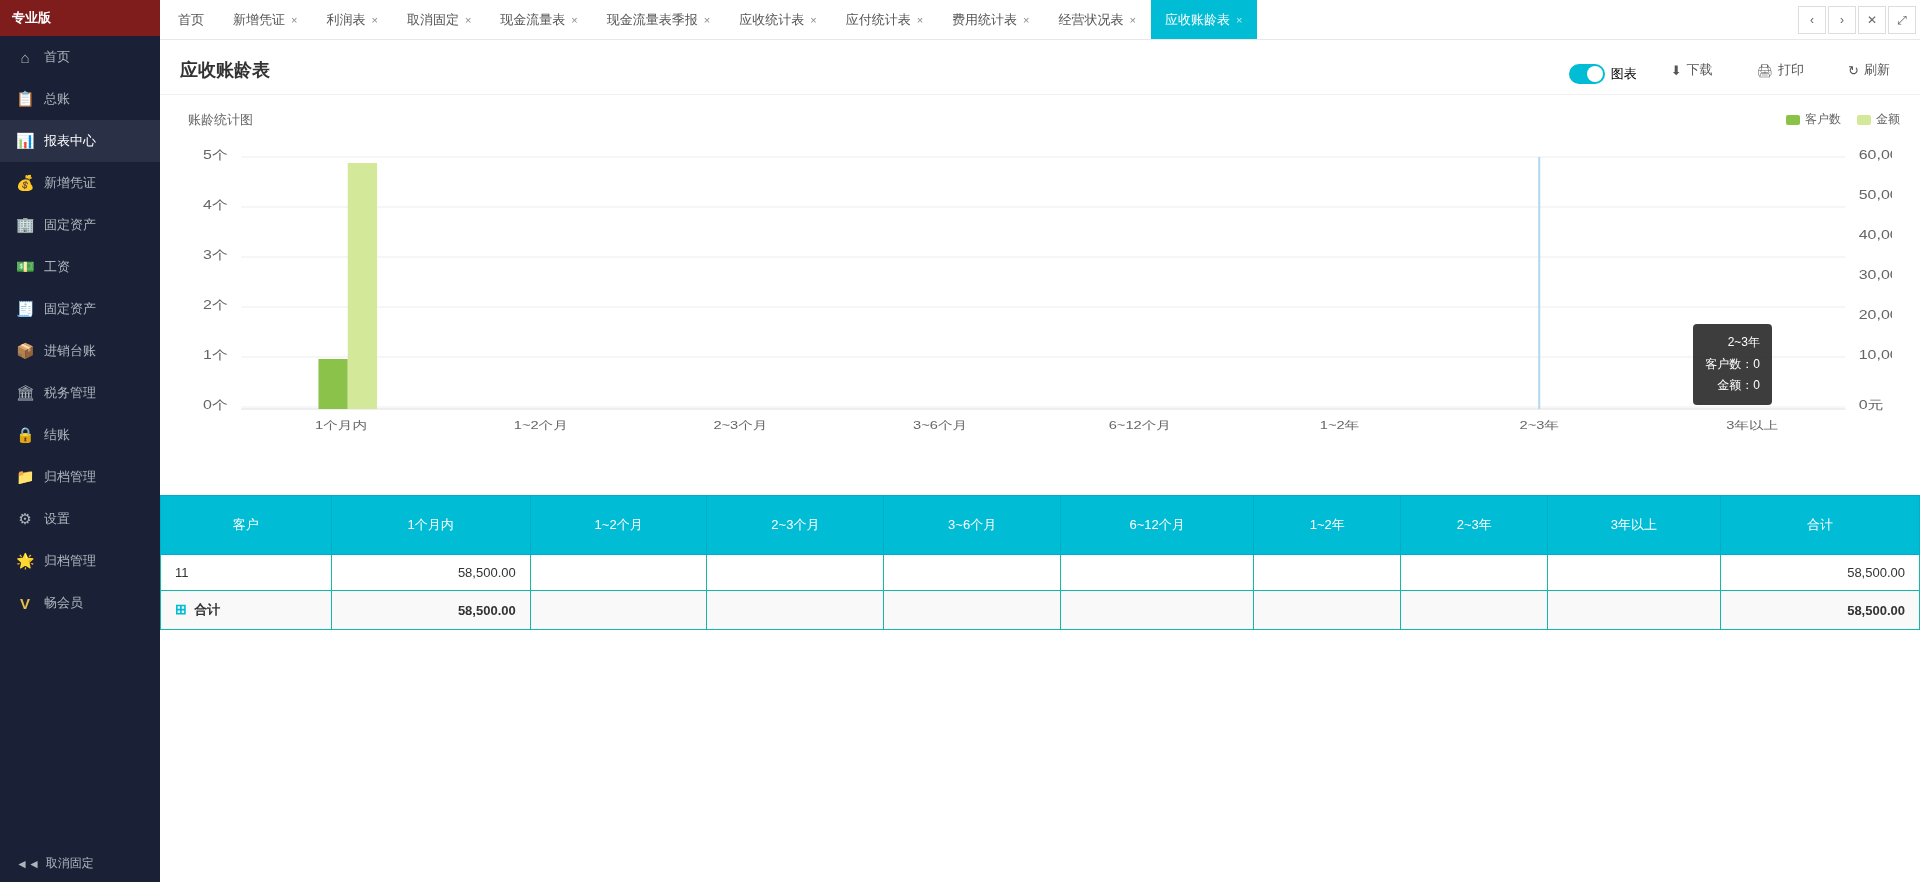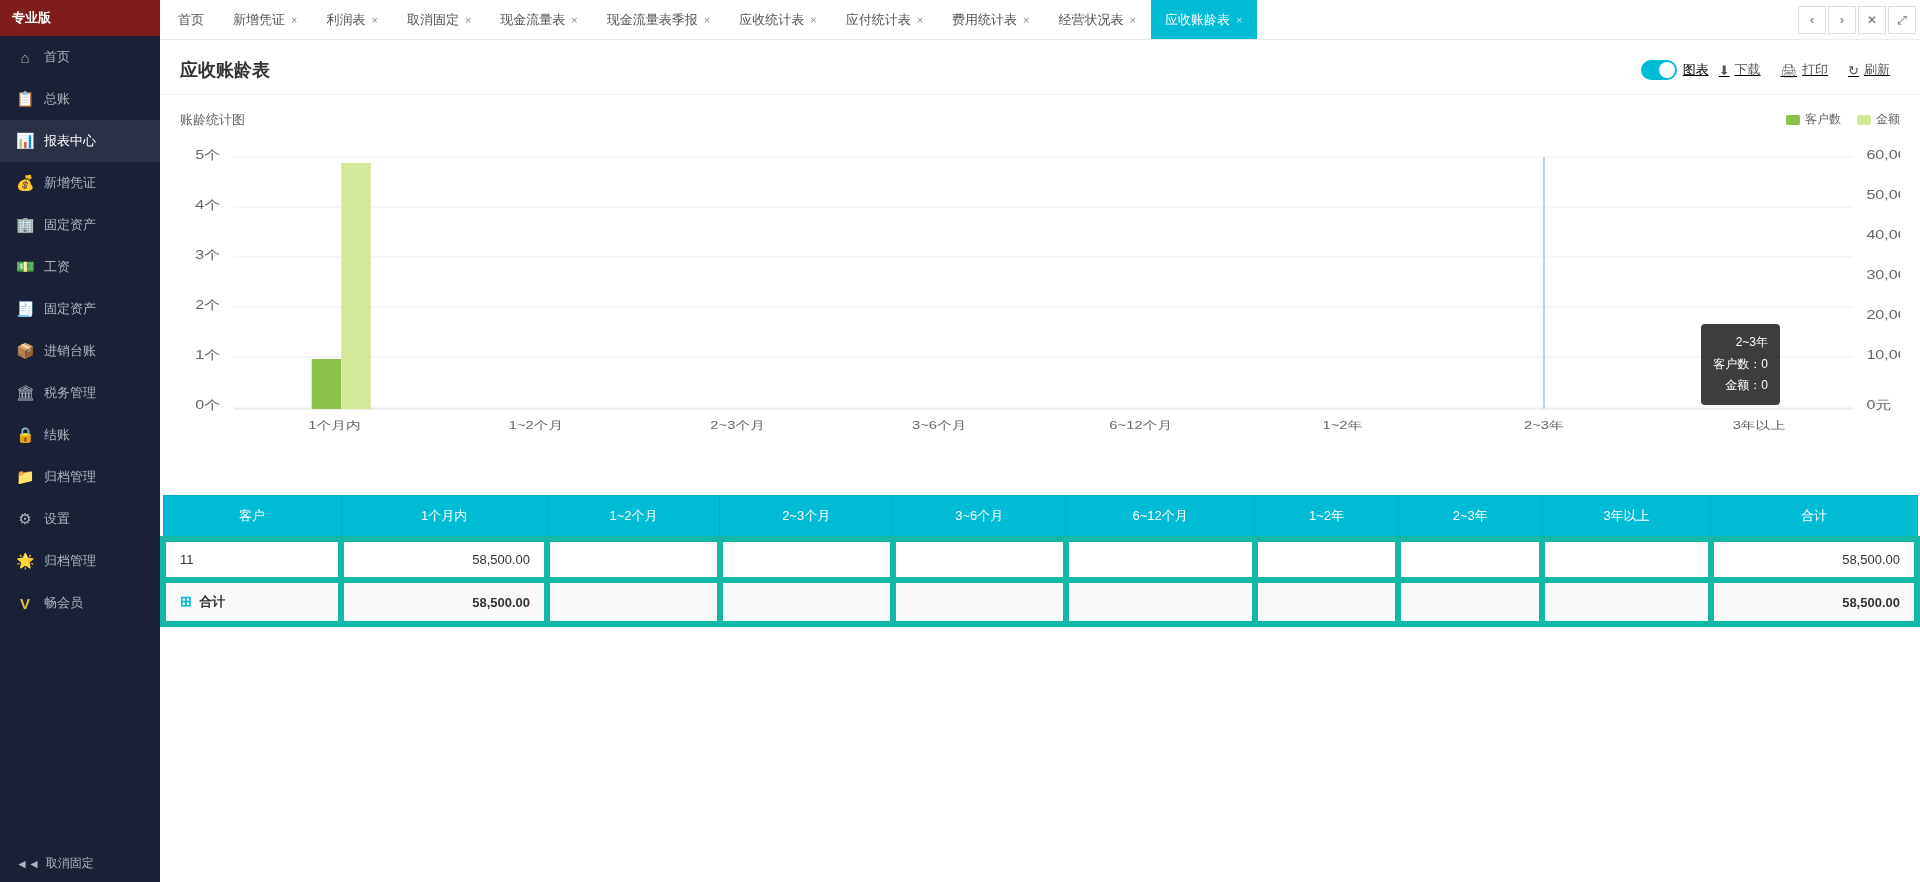--- a/index.html
+++ b/index.html
@@ -122,23 +122,22 @@
       flex-shrink: 0;
     }
     .page-title {
       font-size: 18px;
       font-weight: bold;
       color: #333;
       flex: 1;
     }
     .header-actions {
       display: flex;
-      align-items: center;
-      gap: 0;
-      text-decoration: underline;
+      align-items: flex-end;
+      gap: 24px;
     }
     .toggle-switch {
       display: flex;
       align-items: center;
       gap: 6px;
     }
     .toggle-track {
       width: 36px;
       height: 20px;
       background: #00bcd4;
@@ -162,21 +161,21 @@
       padding: 5px 10px;
       cursor: pointer;
       color: #555;
       font-size: 13px;
       border: none;
       background: none;
     }
 
     
     .chart-area {
-      padding: 16px 20px;
+      padding: 16px 28px;
       flex-shrink: 0;
       position: relative;
     }
     .chart-title {
       font-size: 13px;
       color: #666;
       margin-bottom: 10px;
     }
     .chart-legend {
       position: absolute;
@@ -229,33 +228,33 @@
     .data-table {
       width: 100%;
       border-collapse: collapse;
       font-size: 13px;
     }
     .data-table thead tr {
       background: #00bcd4;
       color: white;
     }
     .data-table th {
-      padding: 11px 14px;
+      padding: 20px 14px;
       text-align: center;
       font-weight: normal;
       border: 1px solid #00afc7;
     }
     .data-table tbody tr {
       background: white;
     }
     .data-table tbody tr:nth-child(even) { background: #fafafa; }
     .data-table td {
       padding: 10px 14px;
       text-align: right;
-      border: 6px solid #14b8a6;
+      border: 1px solid #14b8a6;
       color: #333;
       margin-left: 44px;
     }
     .data-table td:first-child { text-align: left; }
     .data-table .total-row {
       font-weight: bold;
     }
     .total-row td { background: #f9f9f9; }
     .total-icon {
       color: #00bcd4;

